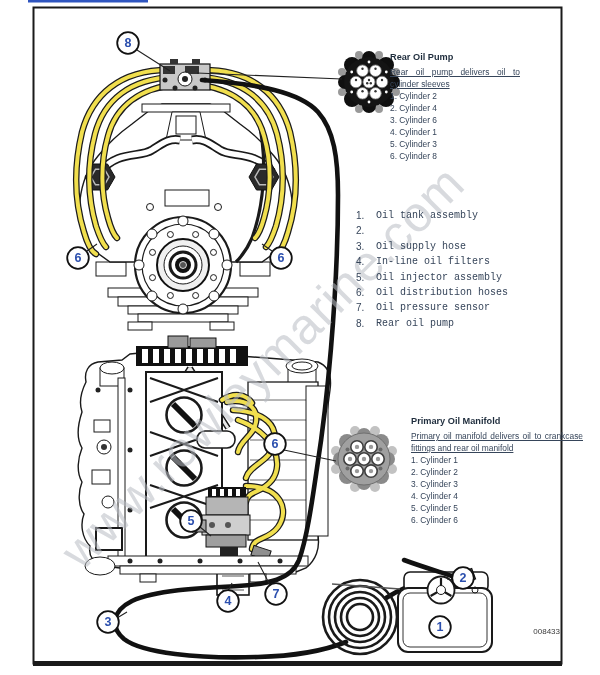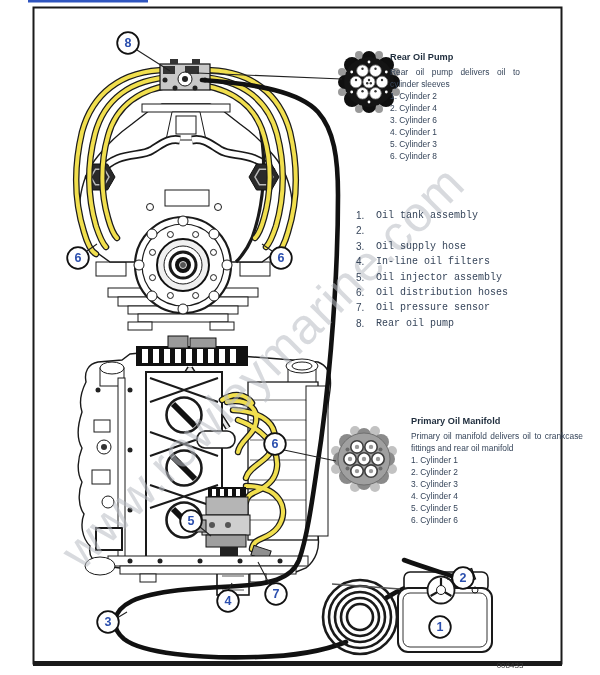--- a/index.html
+++ b/index.html
@@ -5,34 +5,34 @@
   html,body { margin:0; padding:0; background:#ffffff; }
   .page {
     position:relative; width:600px; height:675px; background:#ffffff;
     font-family:"Liberation Sans", sans-serif; overflow:hidden;
   }
   .page svg { position:absolute; left:0; top:0; font-family:"Liberation Sans", sans-serif; }
 
   
   .tblock { position:absolute; color:#36455a; }
   .block-title { font-size:9.2px; font-weight:bold; color:#1f2d3d; margin:0 0 4px 0; }
-  .block-desc  { font-size:8.4px; line-height:12px; text-align:justify; margin:0; }
+  .block-desc  { font-size:8.4px; line-height:12px; text-align:justify; margin:0;text-decoration:underline; }
   .cyl-list { margin-top:0; font-size:8.4px; line-height:12.1px; }
   .cyl-list div { white-space:nowrap; }
 
   .rear-block    { left:390px; top:52px;  width:130px; }
   .primary-block { left:411px; top:416px; width:172px; }
 
   .parts-block { left:356px; top:208px; width:180px; font-size:10px; line-height:15.4px; }
   .parts-row { display:flex; }
   .parts-row .num { width:20px; flex:none; }
   .parts-row .lbl { flex:1;font-family:Liberation Mono, monospace; }
 
-  .figure-number { position:absolute; left:460px; top:661px; width:100px;
-                   text-align:center; font-size:8px; color:#3a3a3a; }
+  .figure-number { position:absolute; left:460px; top:627px; width:100px;
+                   text-align:right; font-size:8px; color:#3a3a3a; }
 
   
   .ln   { stroke:#1a1a1a; fill:none; }
   .wt   { fill:#ffffff; stroke:#1a1a1a; }
   .hoseB{ stroke:#1c1c1c; stroke-width:6.5; fill:none; stroke-linecap:round; }
   .hoseY{ stroke:#f1df4e; stroke-width:4;   fill:none; stroke-linecap:round; }
   .supply { stroke:#111; stroke-width:4.6; fill:none; stroke-linecap:round; }
   .leader { stroke:#222; stroke-width:1.1; fill:none; }
   .co  { fill:#fff; stroke:#111; stroke-width:1.8; }
   .cot { font-size:12.5px; font-weight:bold; fill:#2b4fae; text-anchor:middle; }

